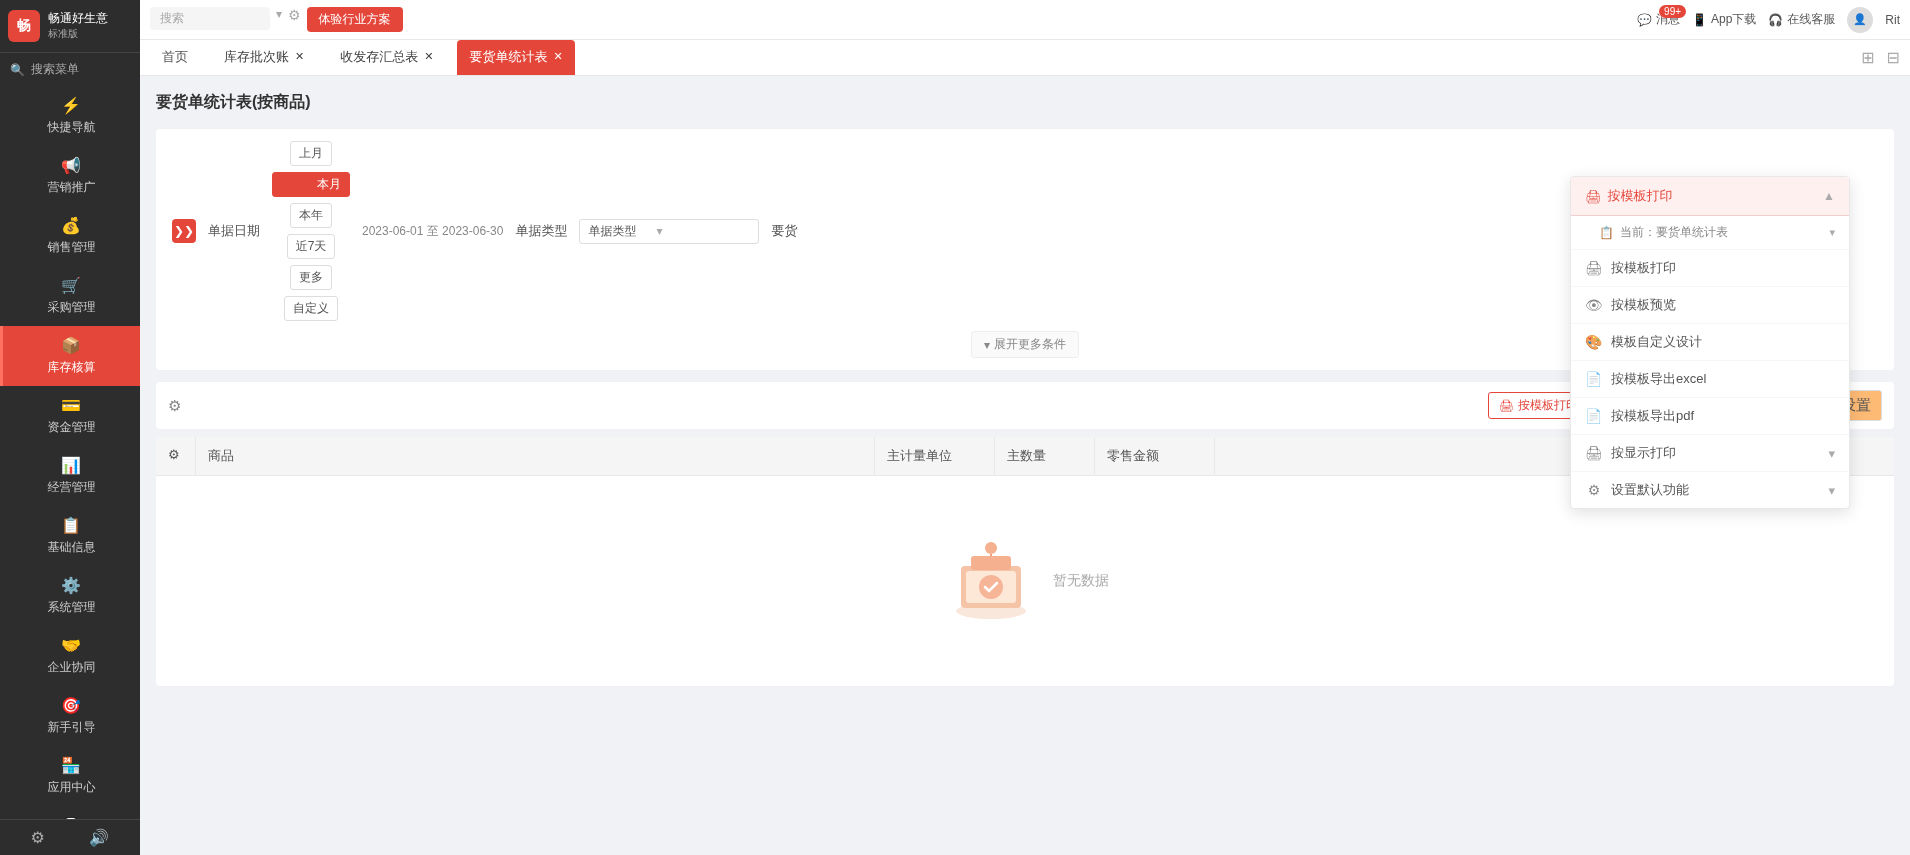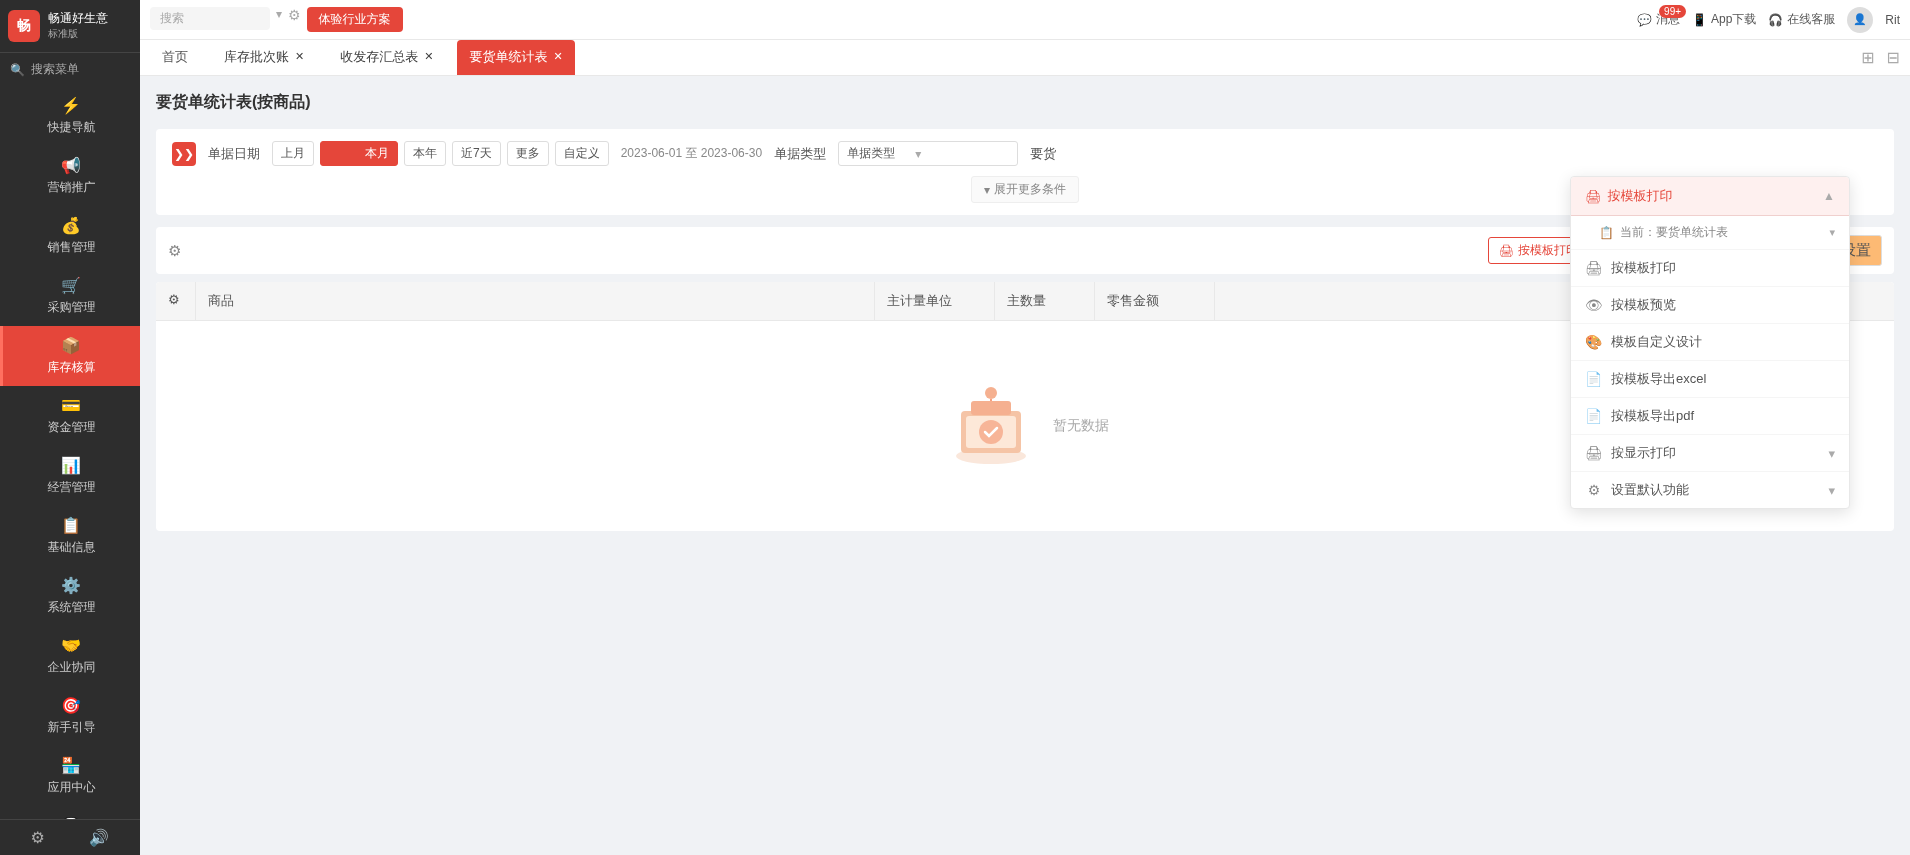--- a/index.html
+++ b/index.html
@@ -142,21 +142,21 @@
     .filter-label { font-size: 13px; color: #555; white-space: nowrap; }
     .filter-expand-icon {
       width: 24px; height: 24px;
       background: #e5463a;
       border-radius: 4px;
       display: flex; align-items: center; justify-content: center;
       cursor: pointer;
       flex-shrink: 0;
     }
     .filter-expand-icon span { color: white; font-size: 12px; }
-    .date-options { display: flex; align-items: center; gap: 6px; }
+    .date-options { display: flex; align-items: center; gap: 6px; flex-direction: column; }
     .date-btn {
       padding: 3px 8px;
       border: 1px solid #ddd;
       border-radius: 3px;
       background: #fff;
       font-size: 12px;
       color: #555;
       cursor: pointer;
     }
     .date-btn.active { background: #e5463a; color: #fff; border-color: #e5463a; padding-left: 44px; }

